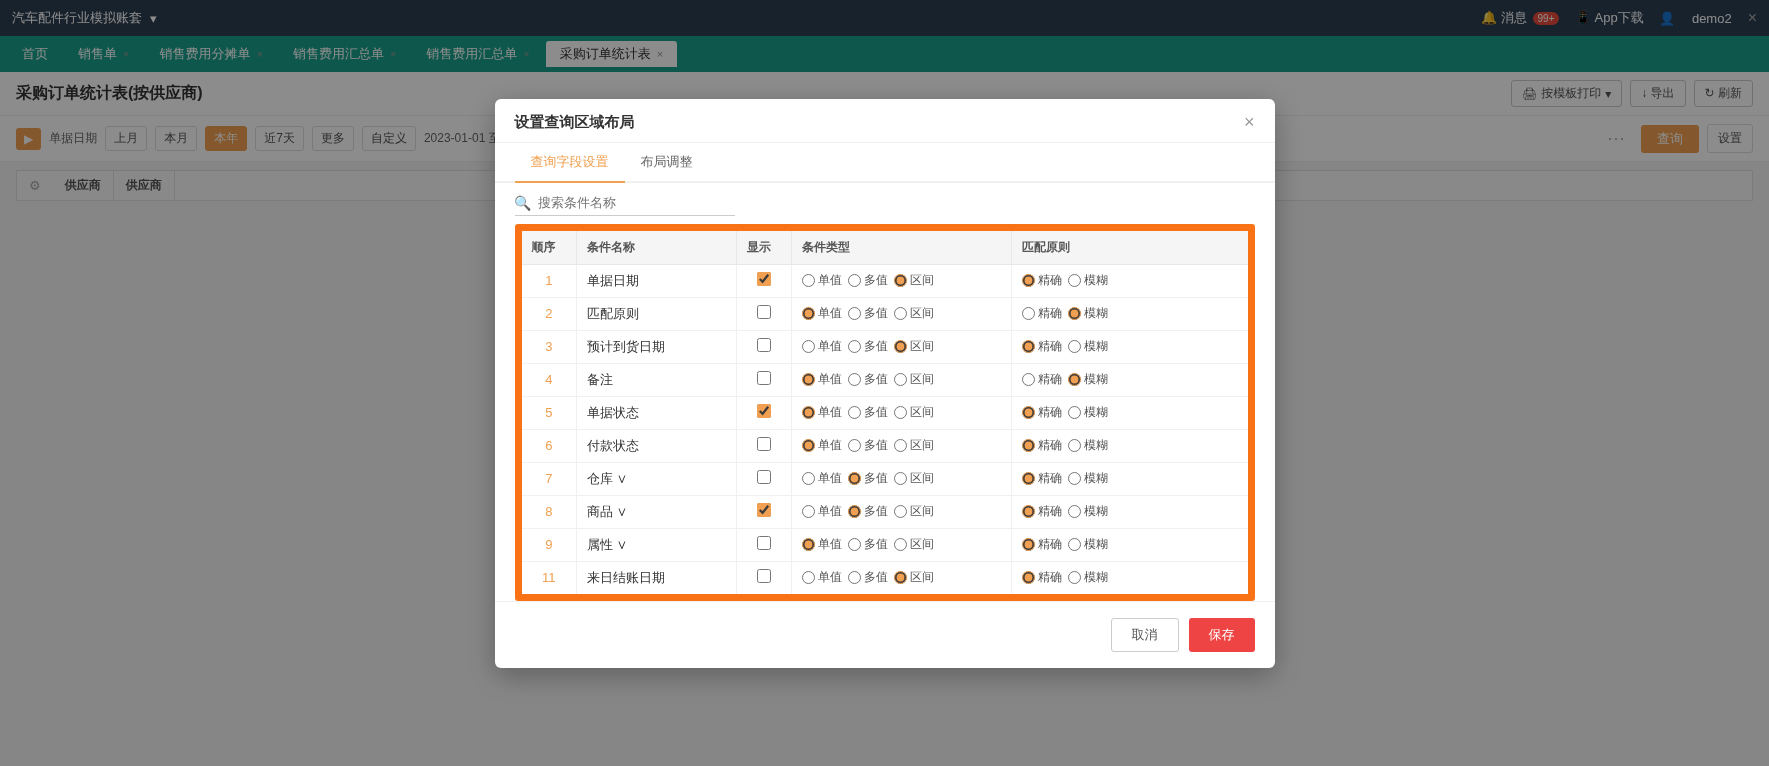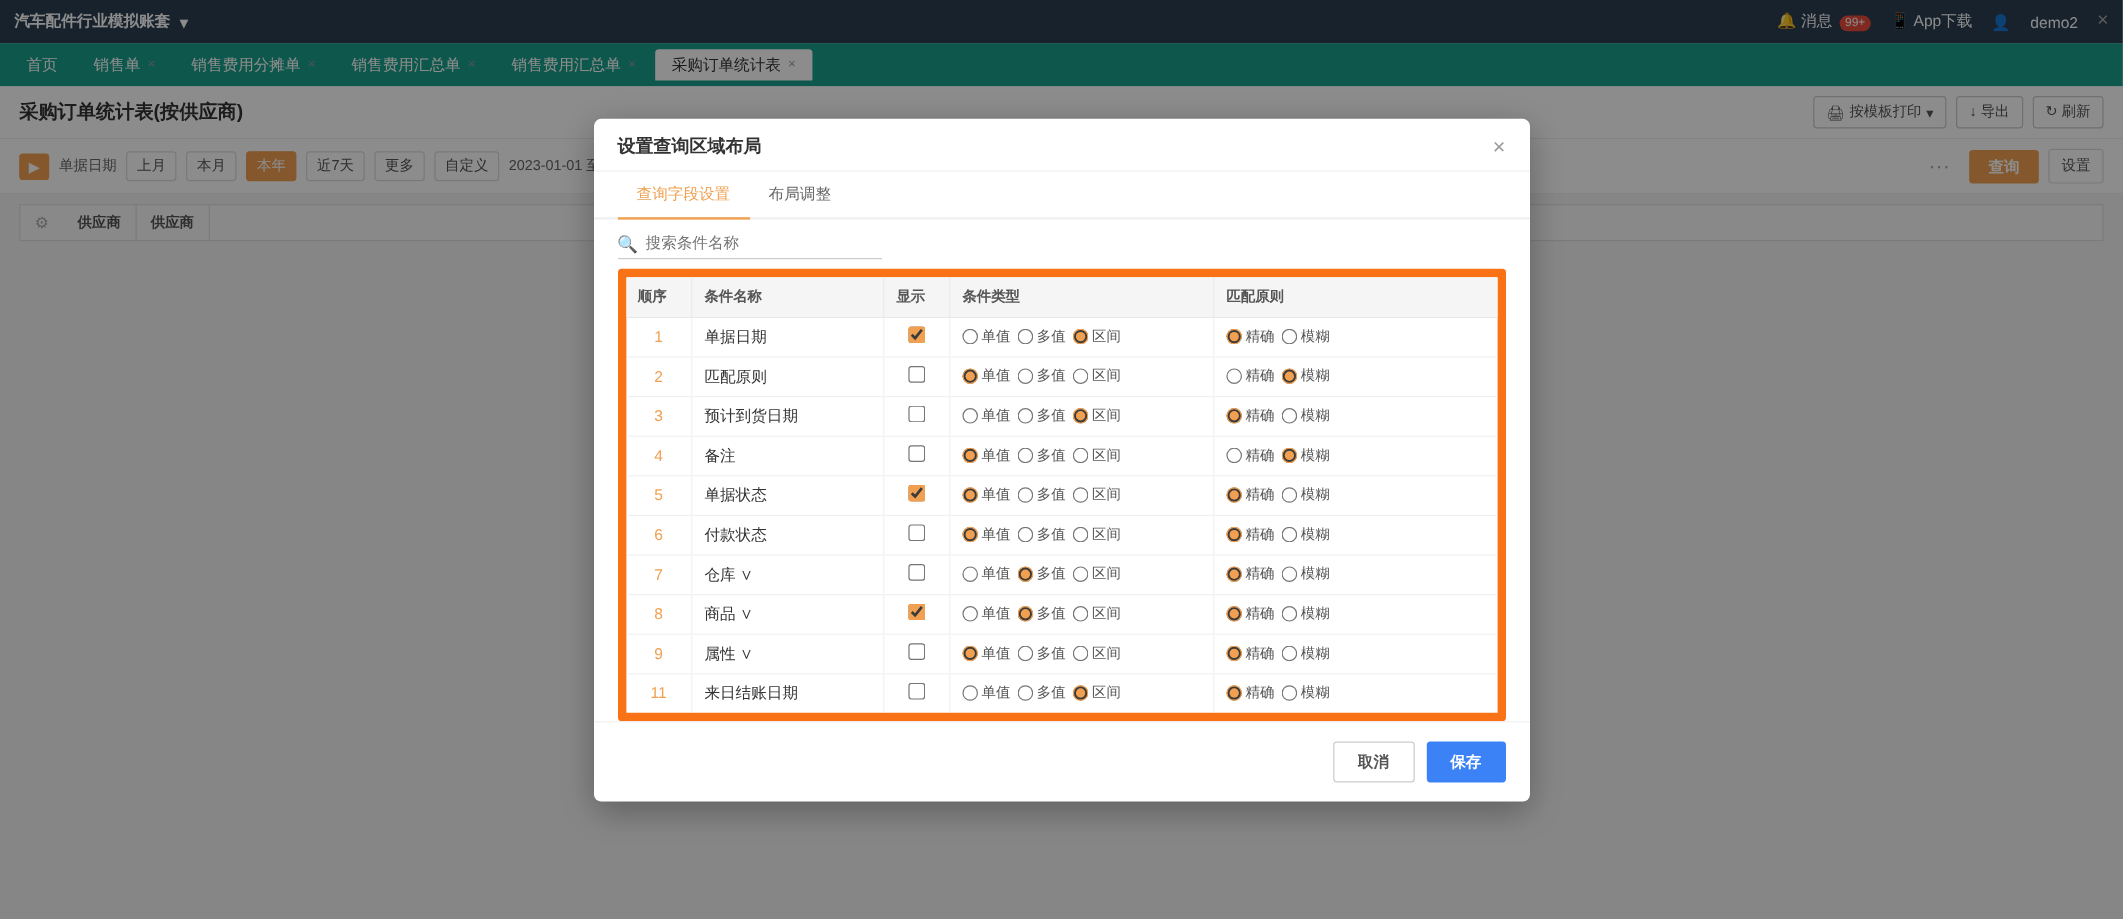--- a/index.html
+++ b/index.html
@@ -8,21 +8,21 @@
     
     .topbar {
       height: 36px;
       background: #2c3e50;
       display: flex;
       align-items: center;
       justify-content: space-between;
       padding: 0 12px;
       color: #fff;
     }
-    .topbar-left { display: flex; align-items: center; gap: 8px; font-size: 13px; font-weight: bold; }
+    .topbar-left { display: flex; align-items: center; gap: 8px; font-size: 13px; }
     .topbar-right { display: flex; align-items: center; gap: 16px; font-size: 13px; }
     .topbar-right .badge { background: #e74c3c; color: #fff; border-radius: 10px; padding: 1px 5px; font-size: 10px; margin-left: 2px; }
     .topbar-close { color: #aaa; cursor: pointer; font-size: 16px; }
 
     
     .navtabs {
       height: 36px;
       background: #1a9f8a;
       display: flex;
       align-items: center;
@@ -72,21 +72,21 @@
       display: flex;
       align-items: center;
       gap: 8px;
       border-bottom: 1px solid #eee;
     }
     .filter-bar .arrow-btn { background: #f0a050; color: #fff; border: none; border-radius: 3px; padding: 4px 8px; cursor: pointer; font-size: 12px; }
     .filter-label { font-size: 12px; color: #666; }
     .filter-date-btn { padding: 3px 8px; border: 1px solid #ddd; background: #fff; border-radius: 3px; cursor: pointer; font-size: 12px; color: #555; }
     .filter-date-btn.active { background: #f0a050; color: #fff; border-color: #f0a050; }
     .filter-date-range { font-size: 12px; color: #666; }
-    .btn-query { background: #f0a050; color: #fff; border: none; padding: 5px 16px; border-radius: 3px; cursor: pointer; font-size: 13px; font-weight: bold; }
+    .btn-query { background: #f0a050; color: #fff; border: none; padding: 5px 16px; border-radius: 3px; cursor: pointer; font-size: 13px; }
     .btn-settings { background: #fff; border: 1px solid #ddd; padding: 5px 10px; border-radius: 3px; cursor: pointer; font-size: 12px; color: #555; }
 
     
     .table-area {
       padding: 8px 16px;
     }
     .th-cell {
       padding: 6px 12px;
       font-size: 12px;
       font-weight: bold;
@@ -212,22 +212,22 @@
     .dialog-table::-webkit-scrollbar-thumb { background: #ccc; border-radius: 3px; }
 
     
     .dialog-footer {
       padding: 16px 20px;
       display: flex;
       justify-content: flex-end;
       gap: 10px;
       border-top: 1px solid #f0f0f0;
     }
-    .btn-cancel { padding: 7px 20px; border: 1px solid #ccc; background: #fff; border-radius: 3px; cursor: pointer; font-size: 13px; color: #555; font-weight: bold; }
-    .btn-save { padding: 7px 20px; background: #3b82f6; color: #fff; border: none; border-radius: 3px; cursor: pointer; font-size: 13px; font-weight: bold; }
+    .btn-cancel { padding: 7px 20px; border: 1px solid #ccc; background: #fff; border-radius: 3px; cursor: pointer; font-size: 13px; color: #555; }
+    .btn-save { padding: 7px 20px; background: #ef4444; color: #fff; border: none; border-radius: 3px; cursor: pointer; font-size: 13px; }
   </style>
 </head>
 <body>
 
 <div class="topbar">
   <div class="topbar-left">
     <span>汽车配件行业模拟账套</span>
     <span>▾</span>
   </div>
   <div class="topbar-right">

